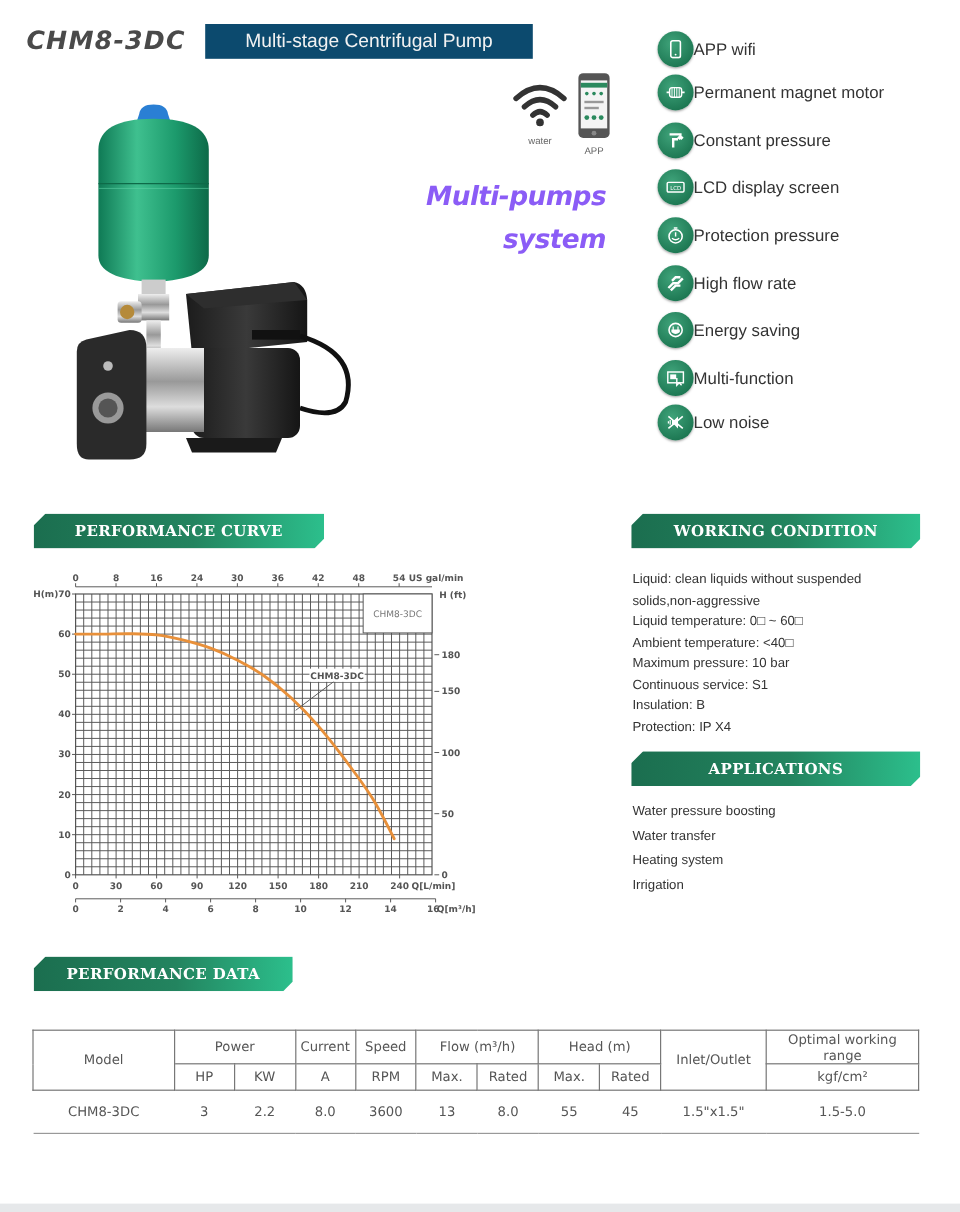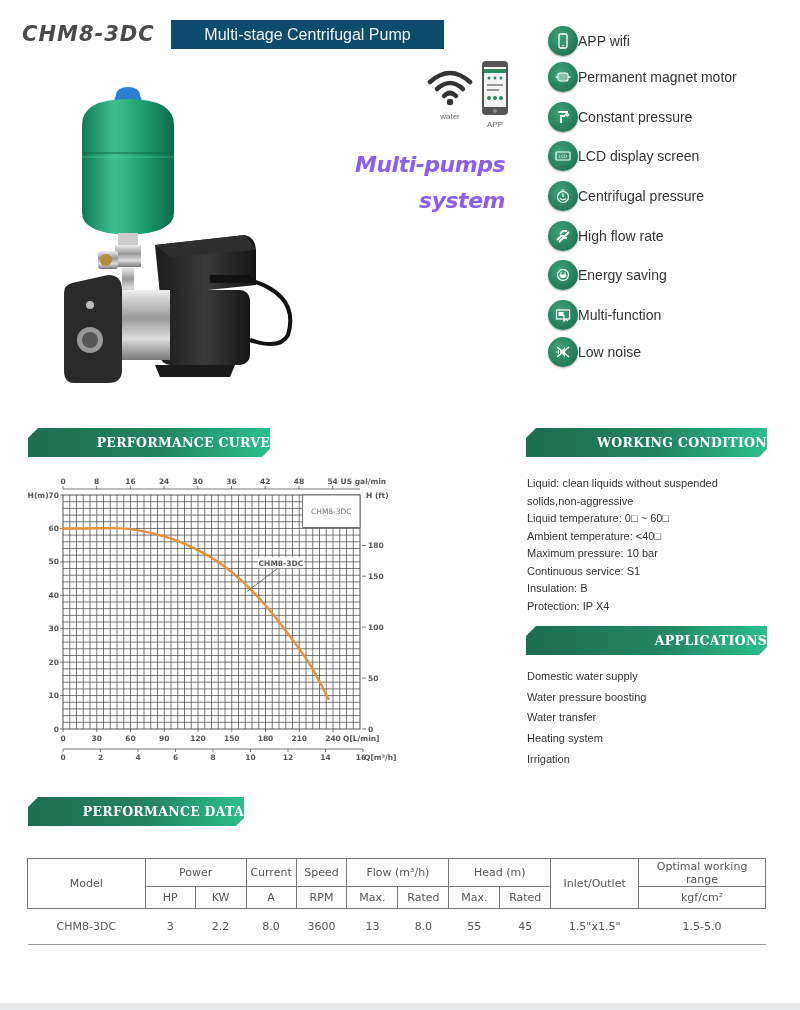--- a/index.html
+++ b/index.html
@@ -43,21 +43,21 @@
   }
   .feature .ficon svg { width: 16px; height: 16px; }
   .feature .flabel { font-size: 14px; color: #333; }
 
   
   .sec-header {
     position: absolute; height: 29px;
     background: linear-gradient(90deg, #1b6e4f 0%, #23845f 55%, #2cbf8c 100%);
     clip-path: polygon(10px 0, 100% 0, 100% calc(100% - 8px), calc(100% - 8px) 100%, 0 100%, 0 10px);
     color: #fff; font-family: "DejaVu Serif", serif; font-weight: bold; font-size: 12.5px;
-    display: flex; align-items: center; justify-content: flex-end; letter-spacing: 0.3px;
+    display: flex; align-items: center; justify-content: center; letter-spacing: 0.3px;
     filter: drop-shadow(0 2px 1px rgba(0,0,0,0.25));
   }
 
   
   .chart { position: absolute; left: 20px; top: 475px; width: 385px; height: 290px; }
   .chart svg text { font-family: "DejaVu Sans", sans-serif; font-size: 7.5px; fill: #555; font-weight: bold; }
 
   
   .wc-list { position: absolute; left: 527px; top: 475px; width: 260px; font-size: 11px; color: #333; line-height: 17.5px; }
   .app-list { position: absolute; left: 527px; top: 666px; width: 260px; font-size: 11px; color: #333; line-height: 20.7px; }
@@ -203,21 +203,21 @@
     </span>
     <span class="flabel">LCD display screen</span>
   </div>
   <div class="feature" style="top:157px">
     <span class="ficon">
       <svg viewBox="0 0 16 16">
           <circle cx="8" cy="9" r="5.5" fill="none" stroke="#fff" stroke-width="1.3"></circle>
           <path d="M8 9 L8 5.5 M6.5 2h3 M5 10.5 Q8 13 11 10.5" stroke="#fff" stroke-width="1.2" fill="none"></path>
         </svg>
     </span>
-    <span class="flabel">Centrifugal pressure</span>
+    <span class="flabel">Protection pressure</span>
   </div>
   <div class="feature" style="top:197px">
     <span class="ficon">
       <svg viewBox="0 0 16 16">
           <path d="M2 12 L6 8 L10 8 L14 4" stroke="#fff" stroke-width="2" fill="none"></path>
           <path d="M4 14 L8 10 L12 10" stroke="#fff" stroke-width="2" fill="none"></path>
           <path d="M5 6 L8 3 L12 3" stroke="#fff" stroke-width="2" fill="none"></path>
         </svg>
     </span>
     <span class="flabel">High flow rate</span>
@@ -454,21 +454,20 @@
   <div>solids,non-aggressive</div>
   <div>Liquid temperature: 0□ ~ 60□</div>
   <div>Ambient temperature: &lt;40□</div>
   <div>Maximum pressure: 10 bar</div>
   <div>Continuous service: S1</div>
   <div>Insulation: B</div>
   <div>Protection: IP X4</div>
 </div>
 
 <div class="app-list">
-  <div>Domestic water supply</div>
   <div>Water pressure boosting</div>
   <div>Water transfer</div>
   <div>Heating system</div>
   <div>Irrigation</div>
 </div>
 
 <table class="perf-table">
   <colgroup>
     <col style="width:118px">
       <col style="width:50px">

